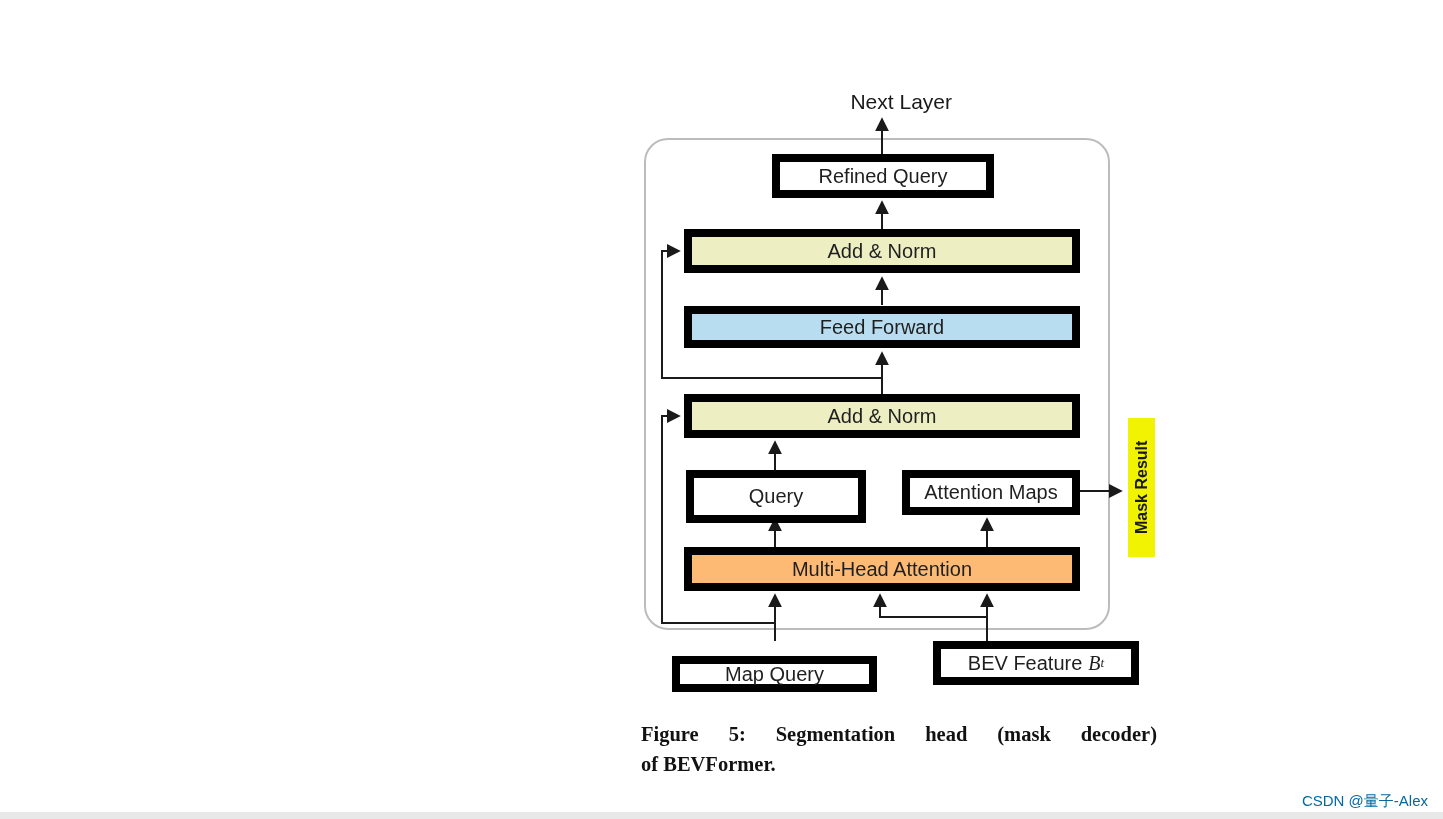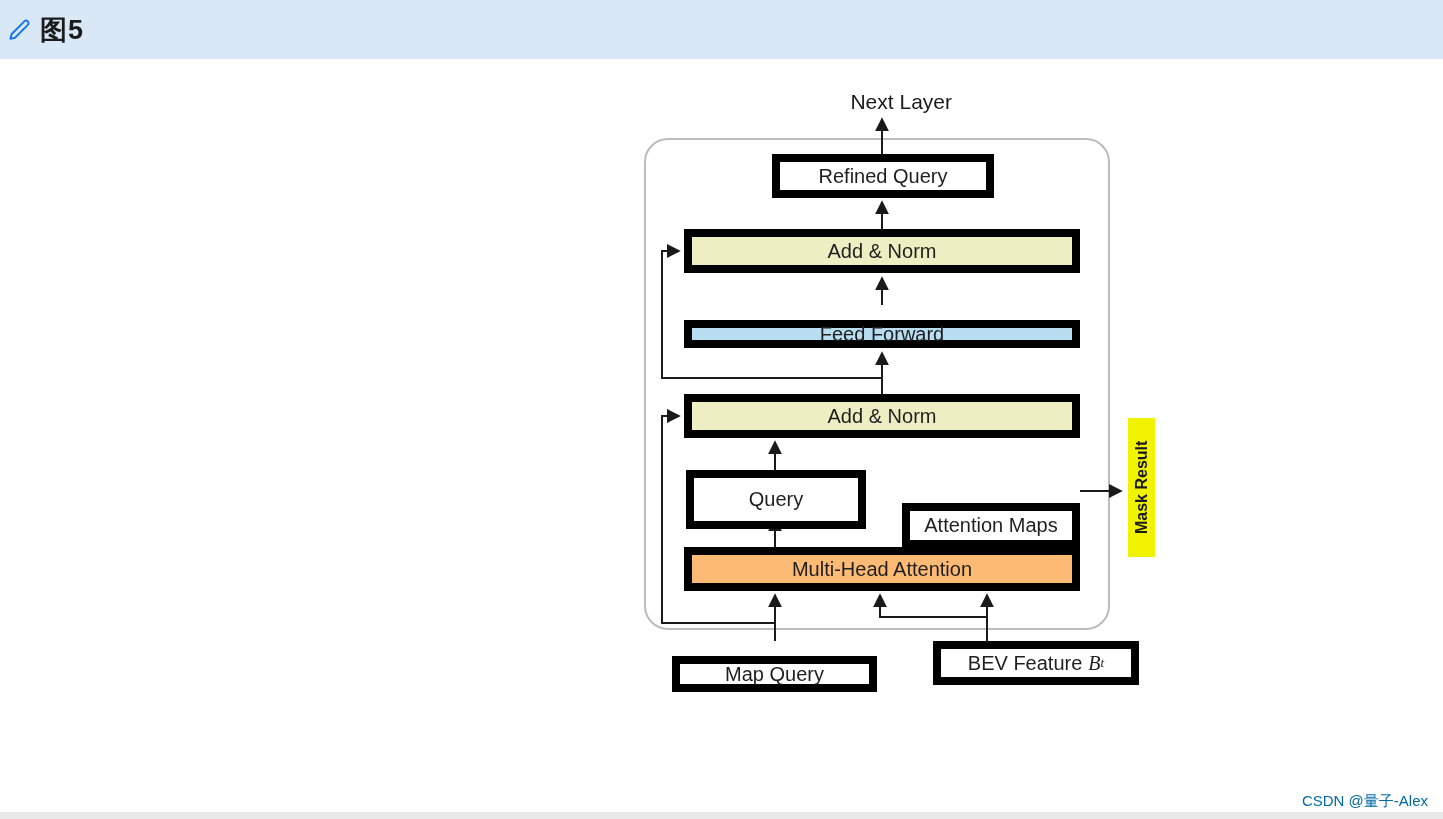--- a/index.html
+++ b/index.html
@@ -13,24 +13,24 @@
   .next-layer{position:absolute;left:812px;top:90px;width:140px;text-align:right;
               font-size:21px;color:#1a1a1a;}
   .decoder-frame{position:absolute;left:644px;top:138px;width:466px;height:492px;
                  border:2px solid #bcbcbc;border-radius:24px;box-sizing:border-box;z-index:1;}
   .connectors{position:absolute;left:0;top:0;width:1443px;height:819px;z-index:2;pointer-events:none;}
   .dbox{position:absolute;box-sizing:border-box;border:8px solid #000000;background:#fff;
         display:flex;align-items:center;justify-content:center;
         font-size:20px;color:#1f1f1f;z-index:3;}
   .b-refined{left:772px;top:154px;width:222px;height:44px;}
   .b-addnorm1{left:684px;top:229px;width:396px;height:44px;}
-  .b-ff{left:684px;top:320px;width:396px;height:28px;}
+  .b-ff{left:684px;top:306px;width:396px;height:42px;}
   .b-addnorm2{left:684px;top:394px;width:396px;height:44px;}
-  .b-query{left:686px;top:470px;width:180px;height:59px;}
-  .b-attmaps{left:902px;top:470px;width:178px;height:45px;margin-top:33px;}
+  .b-query{left:686px;top:470px;width:180px;height:53px;}
+  .b-attmaps{left:902px;top:470px;width:178px;height:45px;}
   .b-mha{left:684px;top:547px;width:396px;height:44px;}
   .b-mapquery{left:672px;top:641px;width:205px;height:36px;margin-top:15px;}
   .b-bev{left:885px;top:641px;width:206px;height:44px;margin-left:48px;}
   .math-var{font-family:"Liberation Serif","DejaVu Serif",serif;font-style:italic;font-size:20px;margin-left:6px;}
   .math-sub{font-family:"Liberation Serif","DejaVu Serif",serif;font-style:italic;font-size:13px;}
   .mask-result{position:absolute;left:1128px;top:418px;width:27px;height:139px;z-index:3;
                display:flex;align-items:center;justify-content:center;
                writing-mode:vertical-rl;transform:rotate(180deg);
                font-size:16px;font-weight:600;color:#1a1a1a;}
 
@@ -43,28 +43,20 @@
 
   
   .watermark{position:absolute;right:15px;top:792px;font-size:15px;color:#0369a1;}
   .bottom-strip{position:absolute;left:0;top:812px;width:1443px;height:7px;background:#e8e8e8;}
 </style>
 </head>
 <body>
 
 <div class="page">
 
-  <header class="topbar" style="background: rgb(217, 232, 247);">
-    <span class="pencil-wrap">
-      <svg width="23" height="23" viewBox="0 0 24 24" fill="none" stroke="#1974e6" stroke-width="2" stroke-linecap="round" stroke-linejoin="round">
-        <path d="M17 3.5a2.6 2.6 0 0 1 3.7 3.7L7.3 20.6 2.5 21.8l1.2-4.8L17 3.5z"></path>
-      </svg>
-    </span>
-    <span class="topbar-title">图5</span>
-  </header>
 
   <div class="next-layer">Next Layer</div>
 
   <div class="decoder-frame"></div>
 
   <svg class="connectors" width="1443" height="819" viewBox="0 0 1443 819">
     <defs>
       <marker id="ah" viewBox="0 0 10 10" refX="8" refY="5" markerWidth="7" markerHeight="7" orient="auto-start-reverse">
         <path d="M0,0 L10,5 L0,10 z" fill="#1a1a1a"></path>
       </marker>
@@ -103,17 +95,21 @@
   <div class="dbox b-mapquery">Map Query</div>
 
   <div class="dbox b-bev">
     <span>BEV Feature</span>
     <span class="math-var">B</span>
       <sub class="math-sub">t</sub>
   </div>
 
   <div class="mask-result" style="background: rgb(242, 242, 3);">Mask Result</div>
 
+  <div class="caption">
+    <div class="caption-l1">Figure 5: Segmentation head (mask decoder)</div>
+    <div class="caption-l2">of BEVFormer.</div>
+  </div>
 
   <div class="watermark">CSDN @量子-Alex</div>
   <div class="bottom-strip"></div>
 
 </div>
 
 </body></html>

